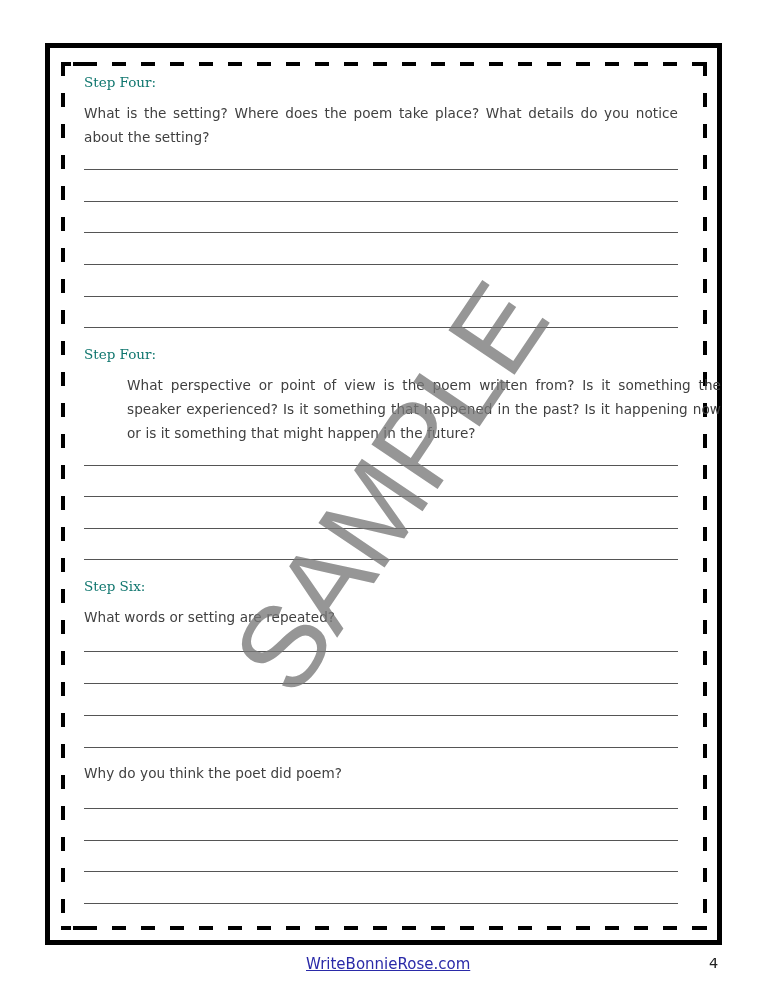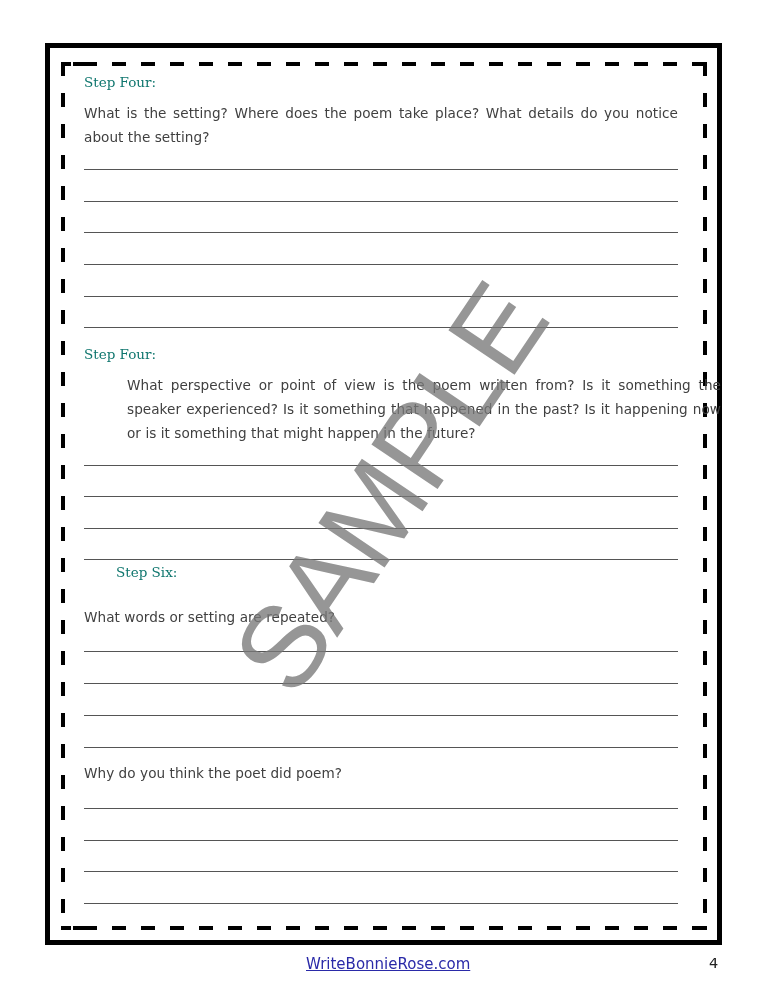--- a/index.html
+++ b/index.html
@@ -58,21 +58,21 @@
 <section>
   <div class="step-heading" style="top:346px;">Step Four:</div>
   <div class="question last-line-left" style="top:373px;margin-left:43px;">What perspective or point of view is the poem written from? Is it something the speaker experienced? Is it something that happened in the past? Is it happening now or is it something that might happen in the future?</div>
   <div class="write-line" style="top:465px;"></div>
   <div class="write-line" style="top:496px;"></div>
   <div class="write-line" style="top:528px;"></div>
   <div class="write-line" style="top:559px;"></div>
 </section>
 
 <section>
-  <div class="step-heading" style="top:564px;margin-left:32px;">Step Six:</div>
+  <div class="step-heading" style="top:578px;">Step Six:</div>
   <div class="question" style="top:605px;">What words or setting are repeated?</div>
   <div class="write-line" style="top:651px;"></div>
   <div class="write-line" style="top:683px;"></div>
   <div class="write-line" style="top:715px;"></div>
   <div class="write-line" style="top:747px;"></div>
   <div class="question" style="top:761px;">Why do you think the poet did poem?</div>
   <div class="write-line" style="top:808px;"></div>
   <div class="write-line" style="top:840px;"></div>
   <div class="write-line" style="top:871px;"></div>
   <div class="write-line" style="top:903px;"></div>

